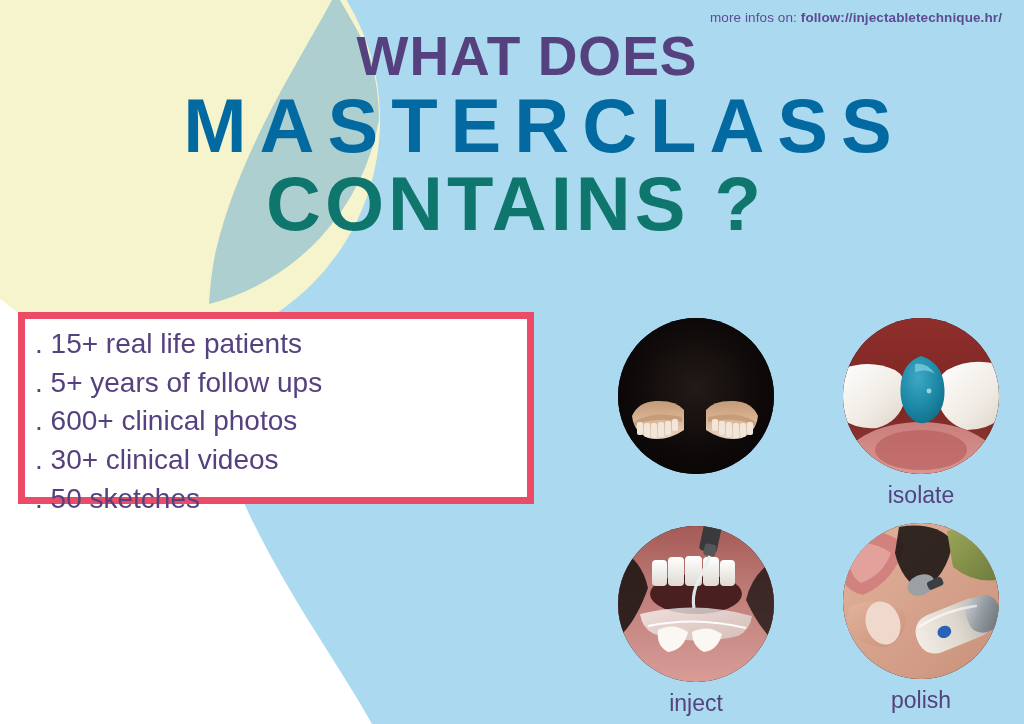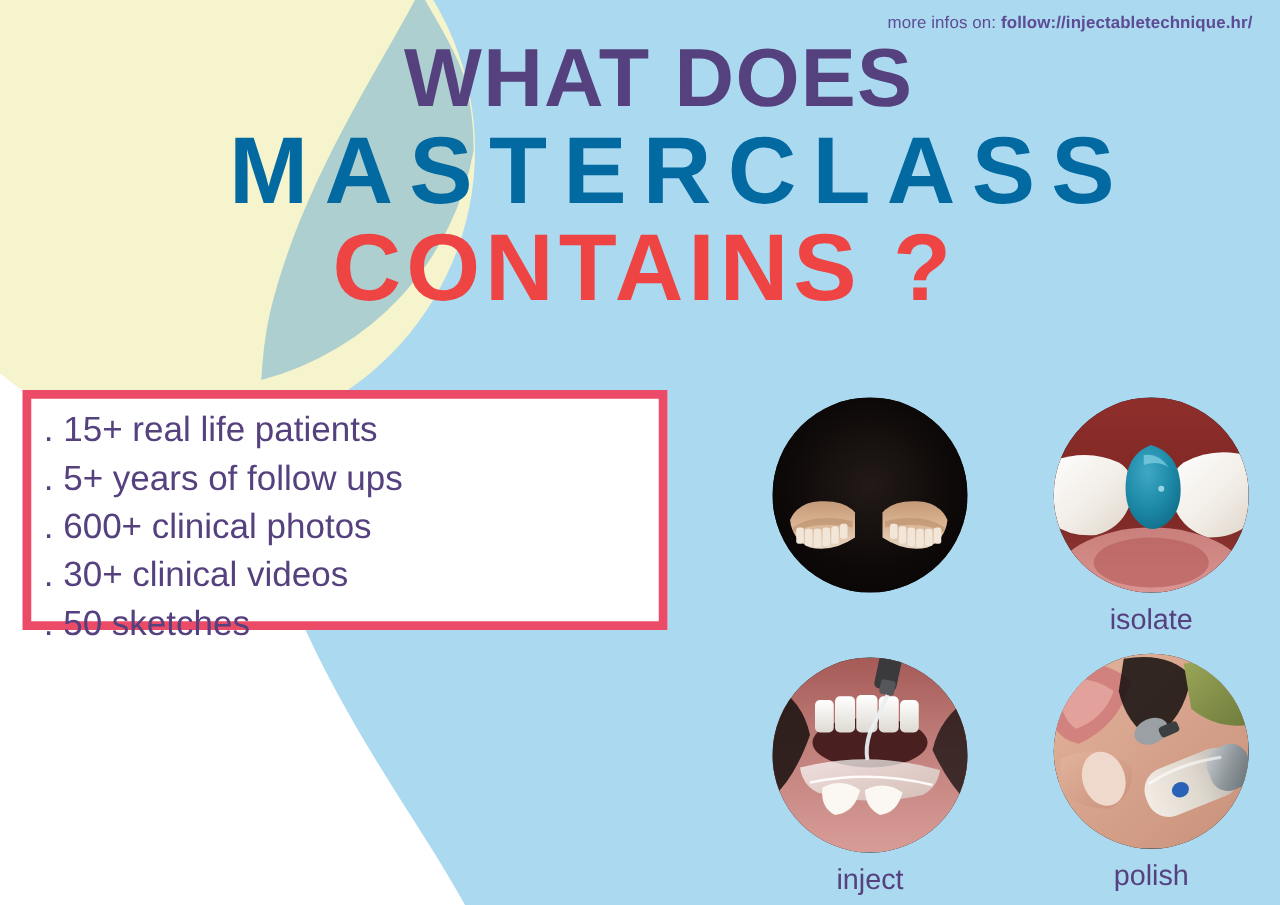--- a/index.html
+++ b/index.html
@@ -50,35 +50,35 @@
     z-index: 5;
     text-align: center;
     pointer-events: none;
   }
   .title-line {
     font-weight: 700;
     line-height: 0.98;
     white-space: nowrap;
   }
   .title-l1 {
-    font-size: 66px;
+    font-size: 55px;
     color: #56417f;
     letter-spacing: 1px;
     padding-left: 30px;
   }
   .title-l2 {
     font-size: 76px;
     color: #0369a1;
     letter-spacing: 13px;
     margin-top: 5px;
     padding-left: 64px;
   }
   .title-l3 {
     font-size: 76px;
-    color: #ef4444;
+    color: #0f766e;
     letter-spacing: 4px;
     margin-top: 4px;
     padding-left: 7px;
   }
 
   
   .feature-box {
     position: absolute;
     background: #ffffff;
     border: 7px solid #ec4b68;

